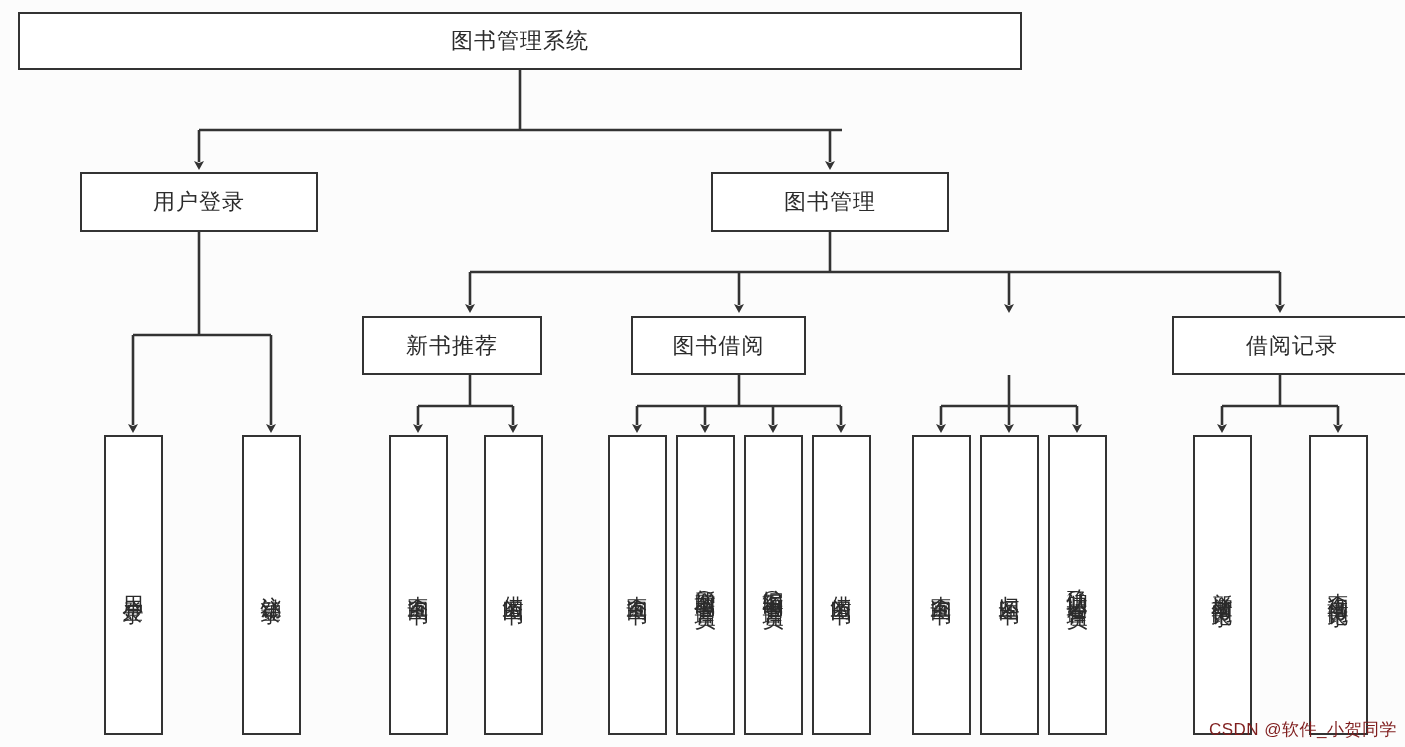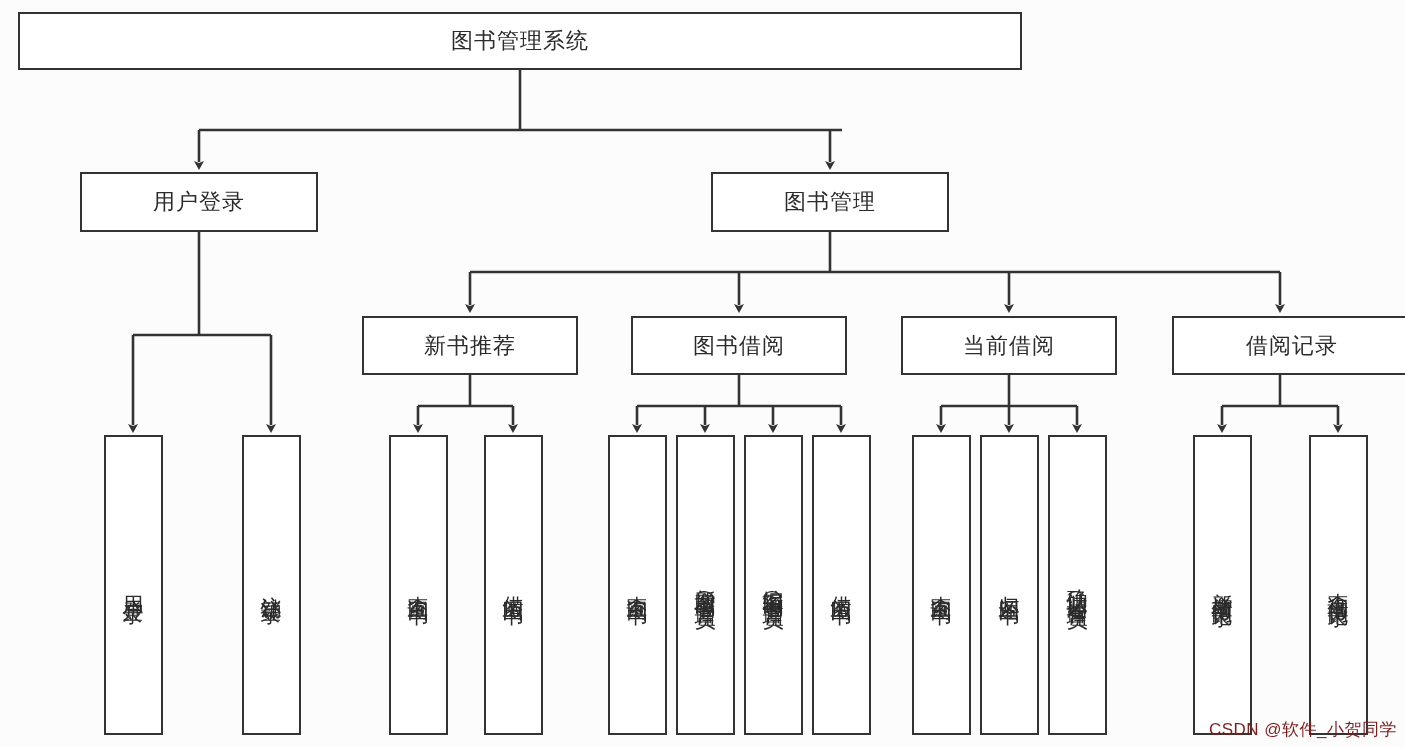--- a/index.html
+++ b/index.html
@@ -119,28 +119,25 @@
     <span class="htext">图书管理系统</span>
   </div>
 
   <div class="node h" style="left:80px; top:172px; width:238px; height:60px;">
     <span class="htext">用户登录</span>
   </div>
   <div class="node h" style="left:711px; top:172px; width:238px; height:60px;text-align:center;">
     <span class="htext">图书管理</span>
   </div>
 
-  <div class="node h" style="left:362px; top:316px; width:216px; height:59px;">
+  <div class="node h" style="left:362px; top:316px; width:180px; height:59px;">
     <span class="htext">新书推荐</span>
   </div>
-  <div class="node h" style="left:631px; top:316px; width:216px; height:59px;">
+  <div class="node h" style="left:631px; top:316px; width:175px; height:59px;">
     <span class="htext">图书借阅</span>
-  </div>
-  <div class="node h" style="left:901px; top:316px; width:216px; height:59px;">
-    <span class="htext">当前借阅</span>
   </div>
   <div class="node h" style="left:1172px; top:316px; width:240px; height:59px;">
     <span class="htext">借阅记录</span>
   </div>
 
   <div class="node v" style="left:104px; top:435px; width:59px; height:300px;">
     <span class="vtext">用户登录</span>
   </div>
   <div class="node v" style="left:242px; top:435px; width:59px; height:300px;">
     <span class="vtext">注销登录</span>

